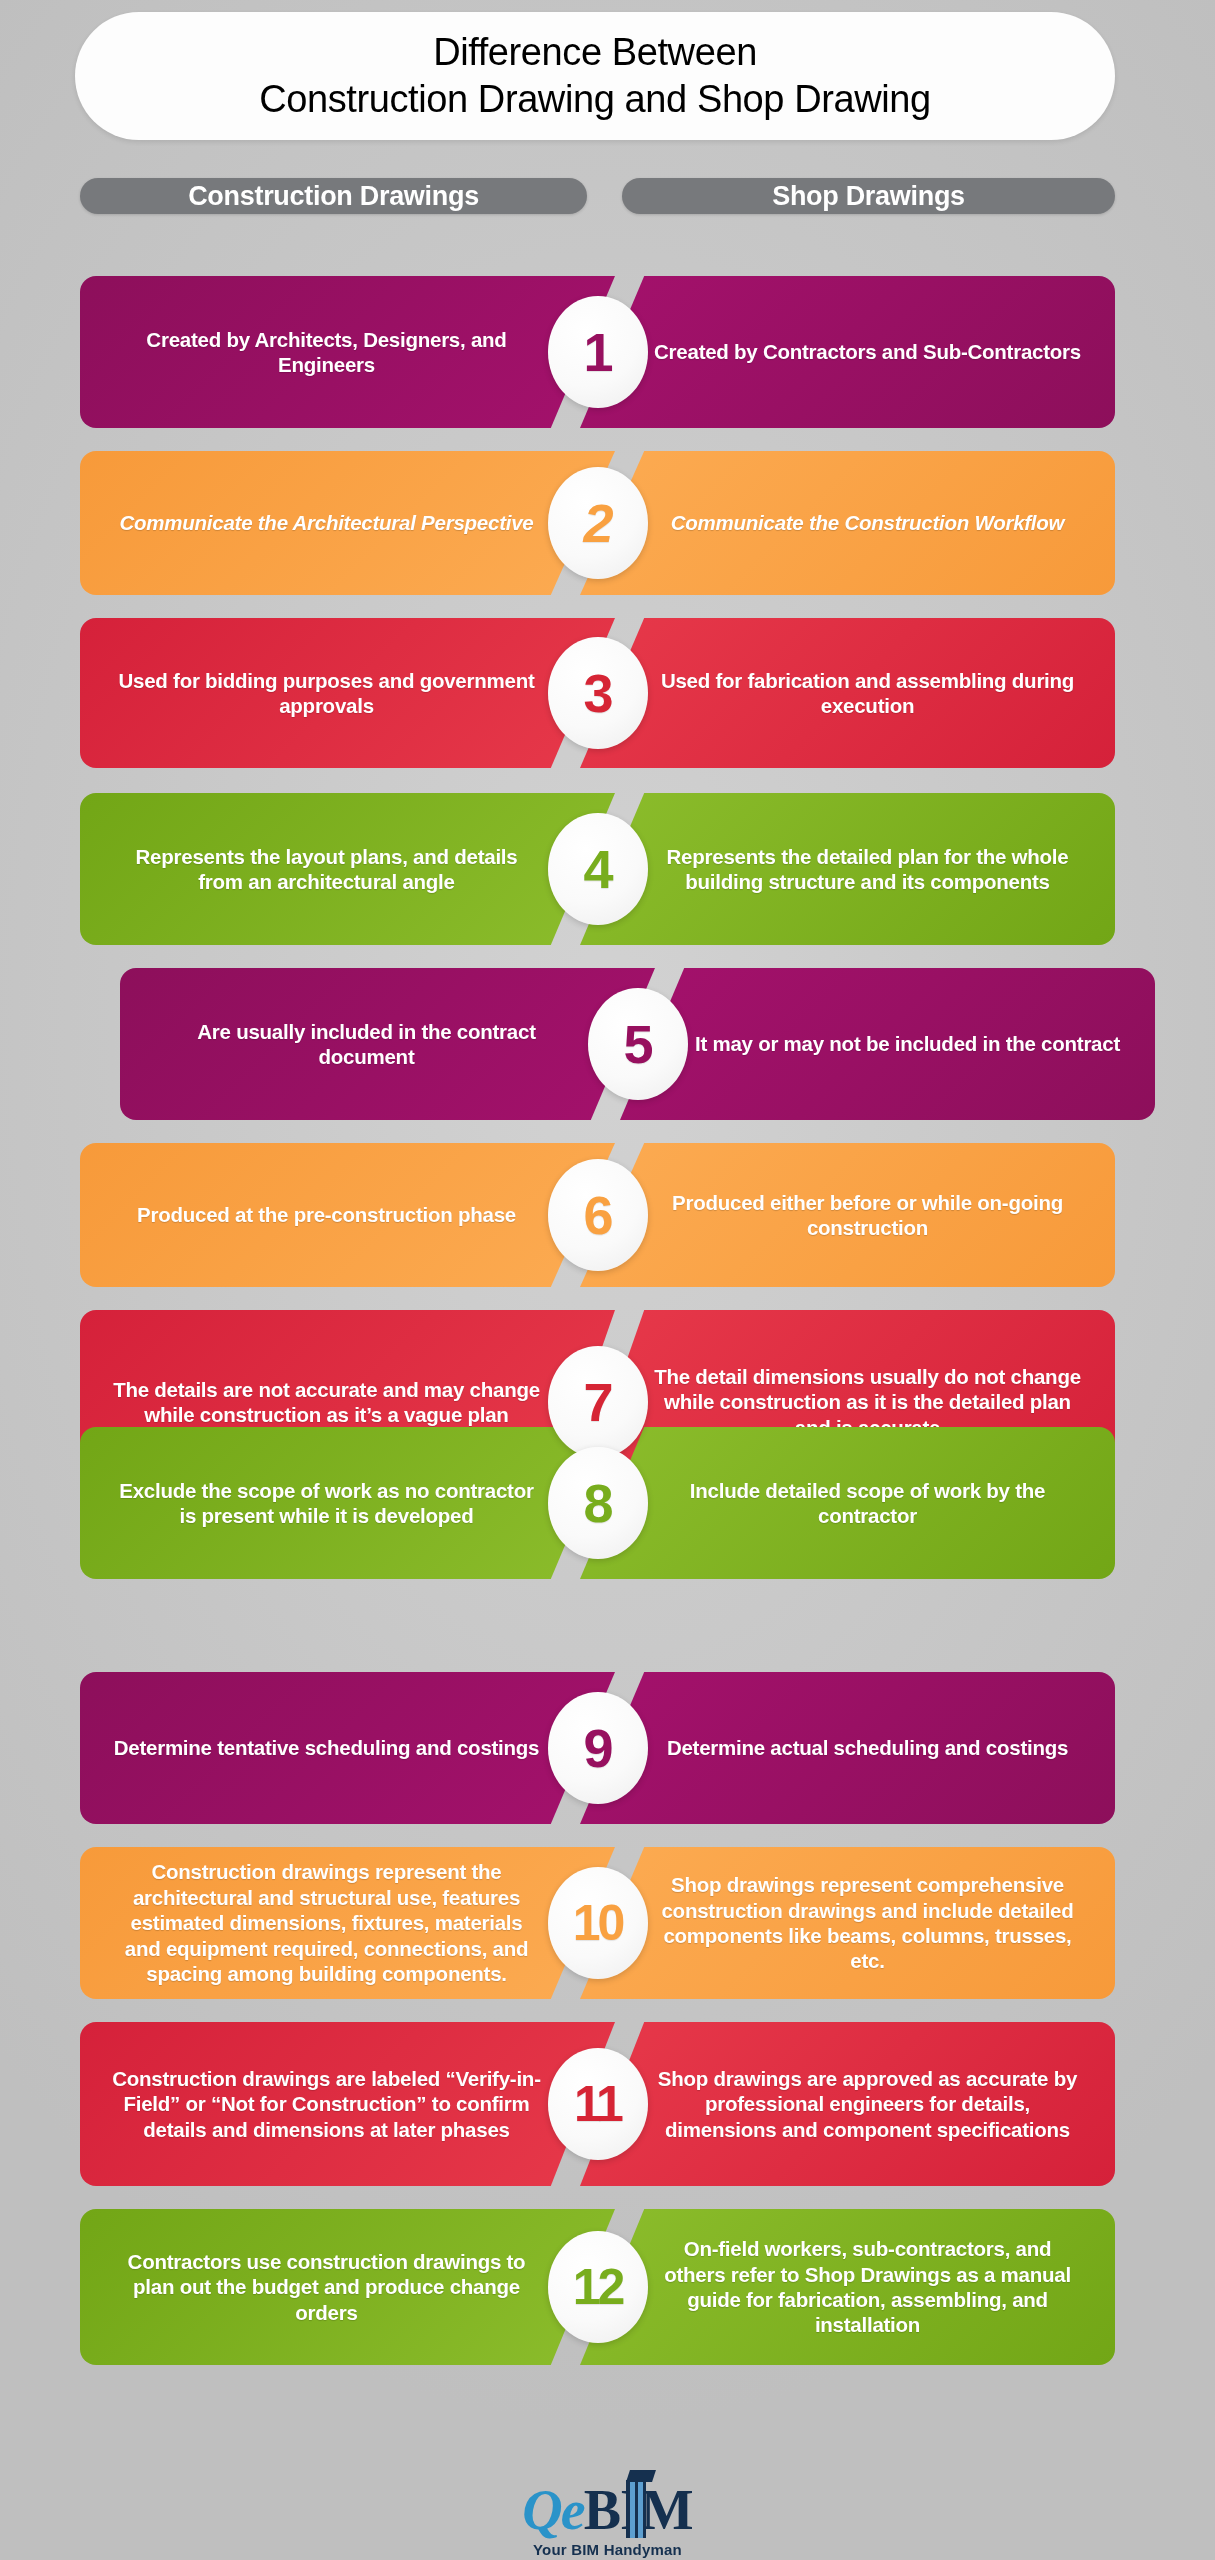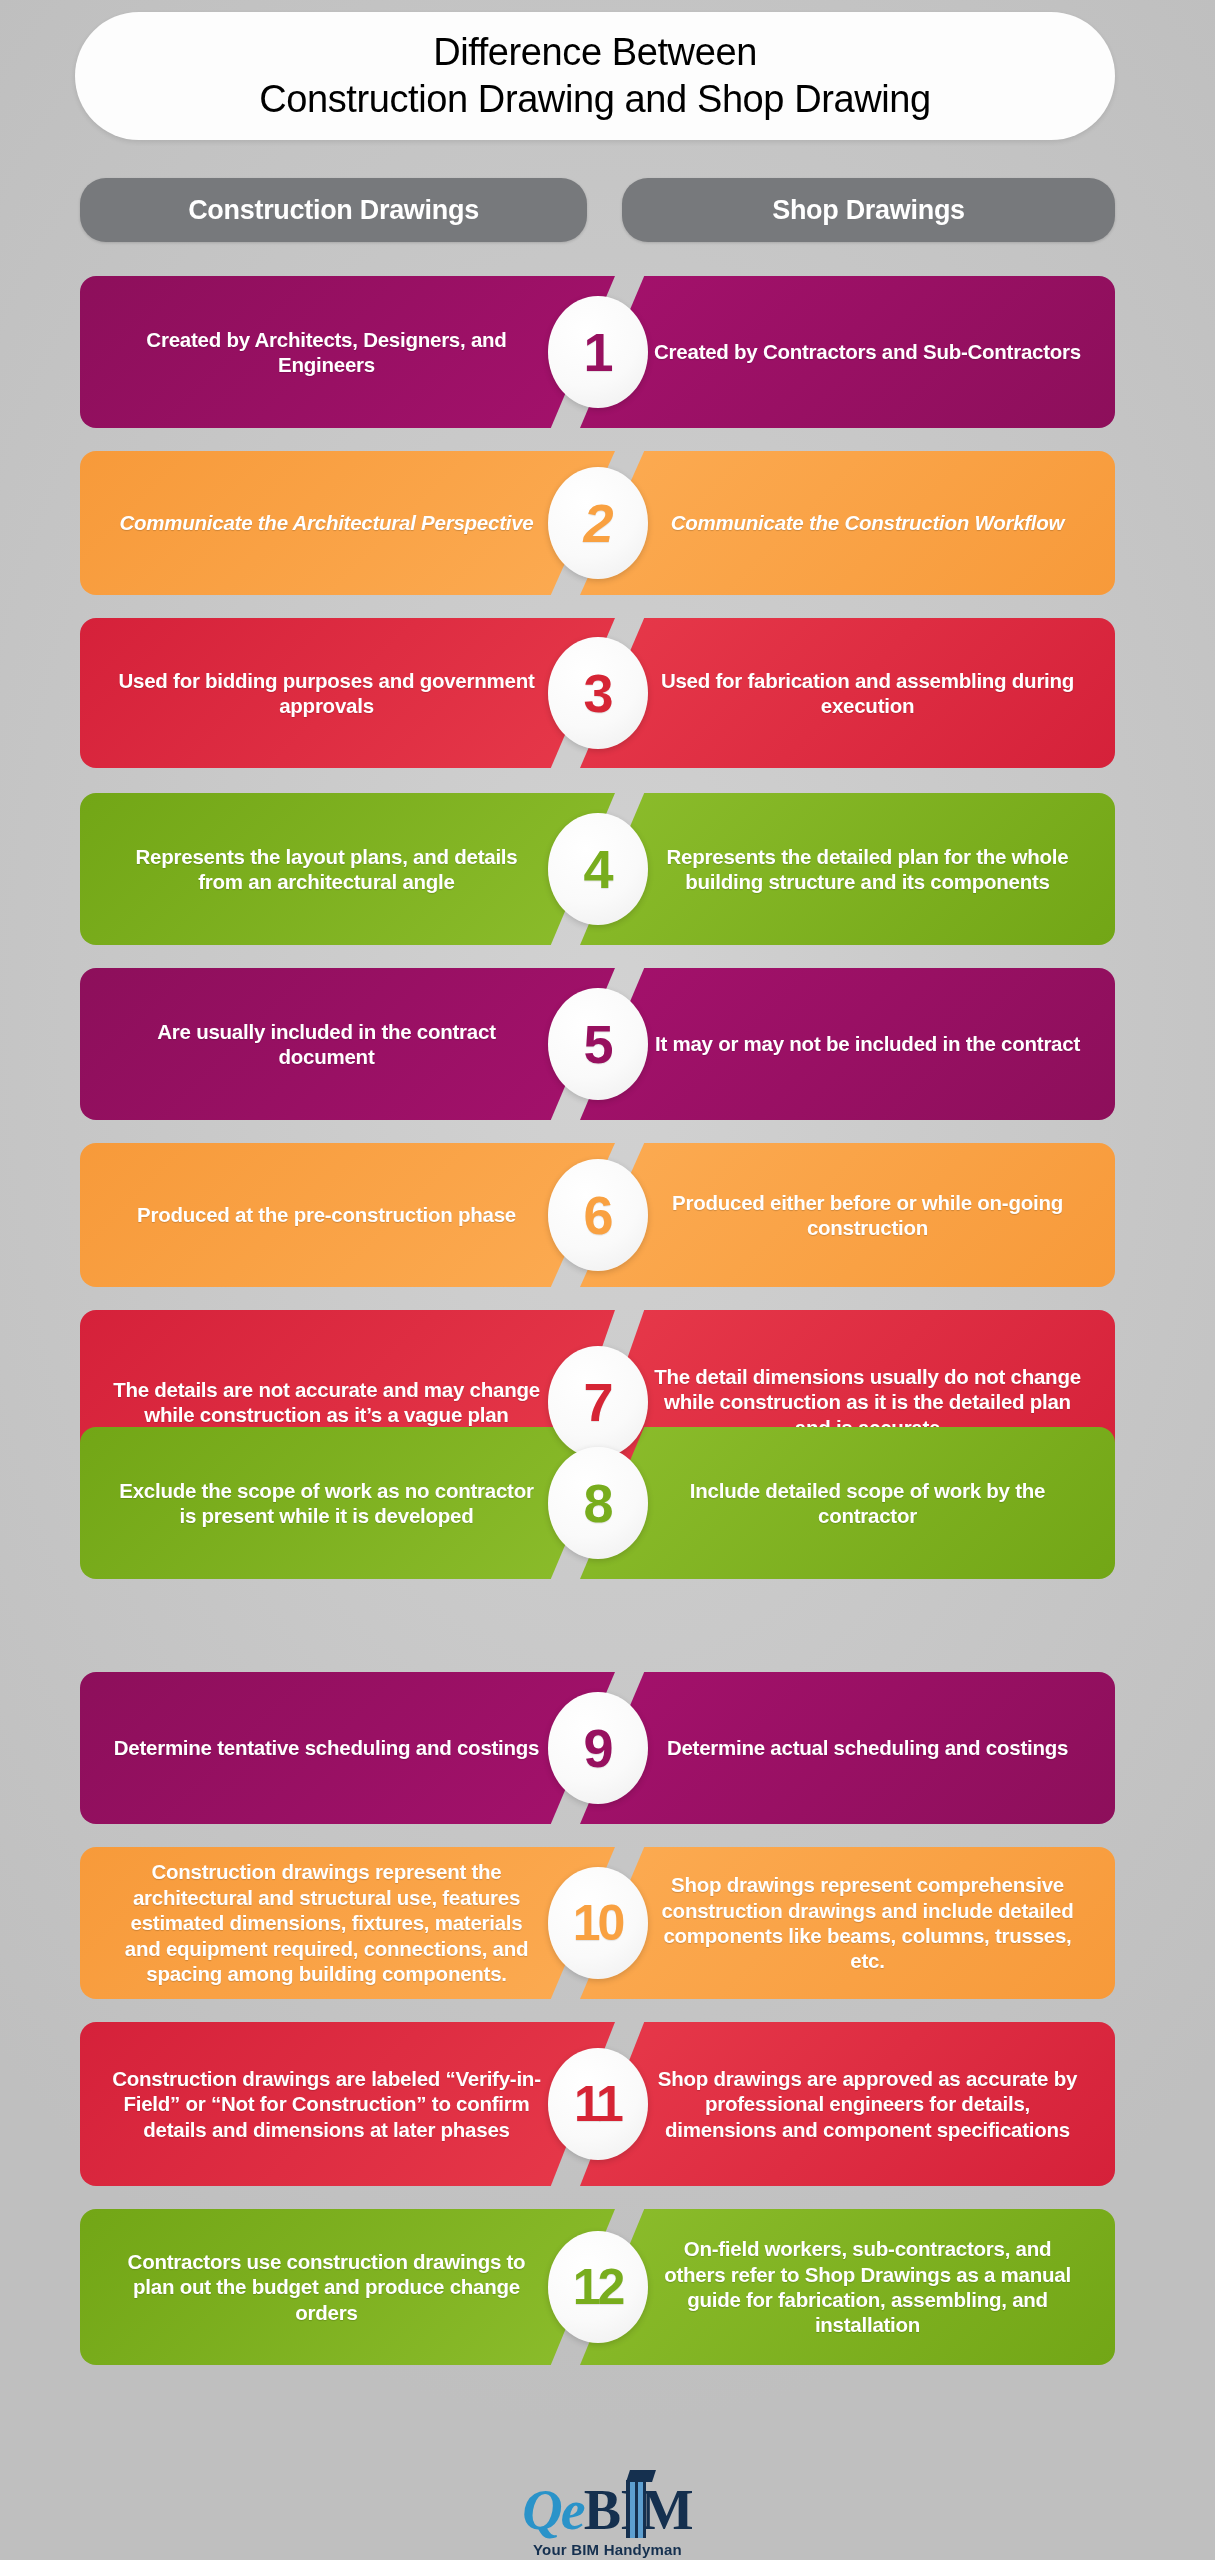--- a/index.html
+++ b/index.html
@@ -51,21 +51,21 @@
   .head-row {
     position: absolute;
     left: 0;
     top: 178px;
     width: 1215px;
     height: 52px;
   }
   .head-pill {
     position: absolute;
     top: 0;
-    height: 64px;
+    height: 36px;
     background: #77797c;
     border-radius: 26px;
     display: flex;
     align-items: center;
     justify-content: center;
     box-shadow: 0 1px 3px rgba(0,0,0,0.16);
   }
   .head-pill span {
     color: #ffffff;
     font-size: 27px;
@@ -265,21 +265,21 @@
         <div class="panel left" style="background: linear-gradient(135deg, rgb(114, 166, 22) 0%, rgb(140, 189, 44) 100%);">
           <div class="ptext">Represents the layout plans, and details from an architectural angle</div>
         </div>
         <div class="panel right" style="background: linear-gradient(135deg, rgb(140, 189, 44) 0%, rgb(114, 166, 22) 100%);">
           <div class="ptext">Represents the detailed plan for the whole building structure and its components</div>
         </div>
         <div class="badge">
           <span style="color: rgb(120, 173, 29);">4</span>
         </div>
       </div>
-      <div class="row" style="top: 968px; height: 152px;">
+      <div class="row" style="top: 968px; height: 152px; margin-left: 40px;">
         <div class="panel left" style="background: linear-gradient(135deg, rgb(141, 15, 91) 0%, rgb(164, 17, 108) 100%);">
           <div class="ptext">Are usually included in the contract document</div>
         </div>
         <div class="panel right" style="background: linear-gradient(135deg, rgb(164, 17, 108) 0%, rgb(141, 15, 91) 100%);">
           <div class="ptext">It may or may not be included in the contract</div>
         </div>
         <div class="badge">
           <span style="color: rgb(151, 16, 95);">5</span>
         </div>
       </div>

